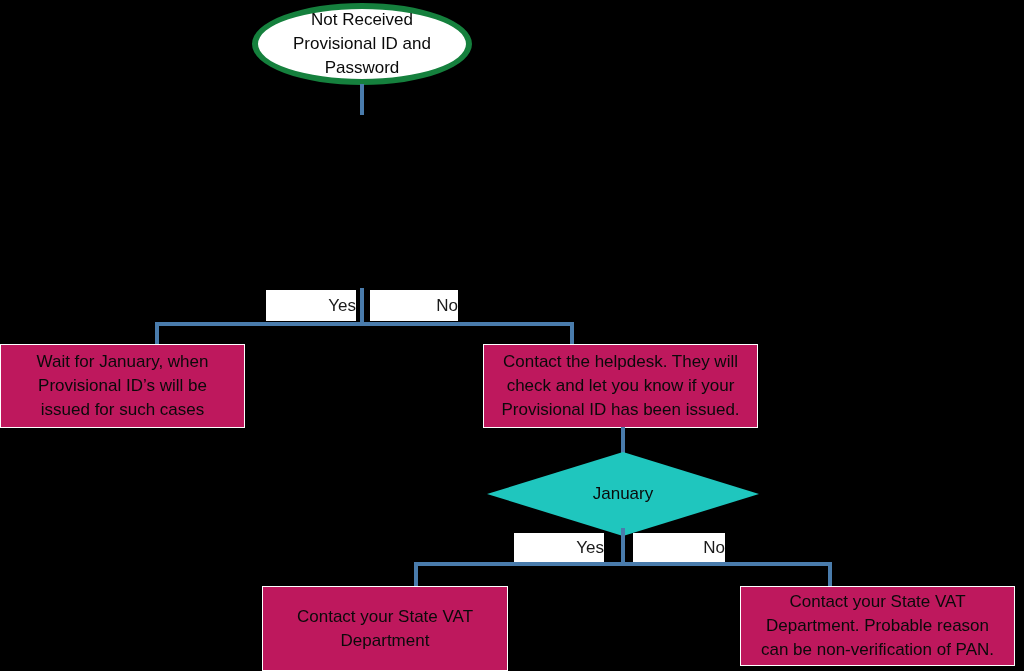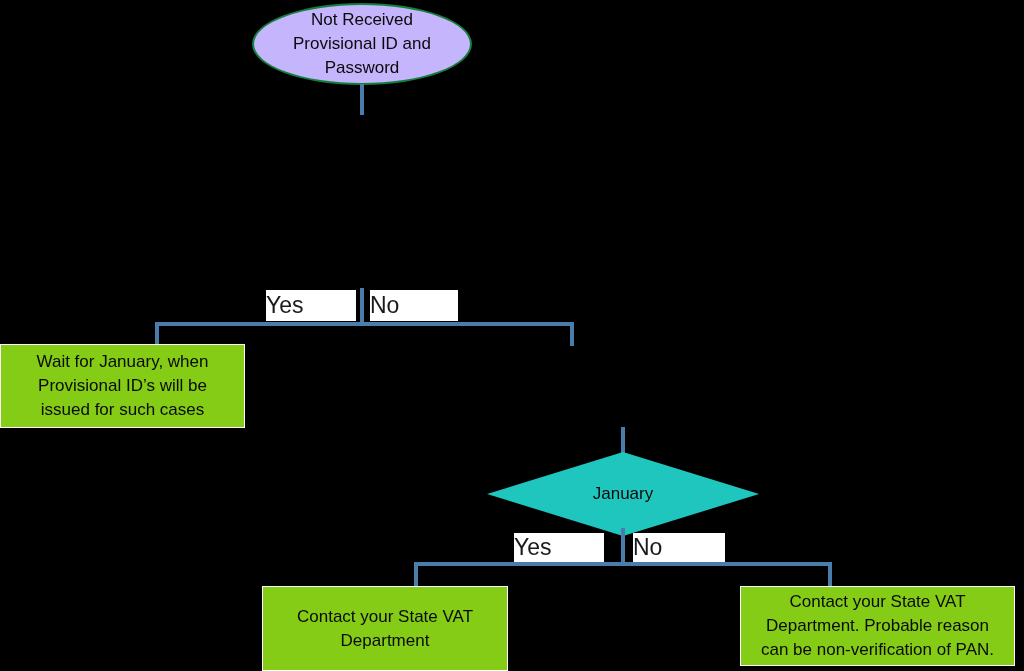--- a/index.html
+++ b/index.html
@@ -29,30 +29,30 @@
     font-size: 17px;
     line-height: 24px;
     box-sizing: border-box;
     white-space: pre-line;
     pointer-events: none;
   }
 
   
   .ellipse {
     position: absolute;
-    background: #c4b5fd;
+    background: #ffffff;
     border-radius: 50%;
-    border: 2px solid #15803d;
+    border: 6px solid #15803d;
     box-sizing: border-box;
   }
 
   
   .rect {
     position: absolute;
-    background: #84cc16;
+    background: #be185d;
     border: 1px solid #ffffff;
     box-sizing: border-box;
     padding-left: 25px;
   }
 
   
   .diamond {
     position: absolute;
   }
   .diamond .shape {
@@ -64,25 +64,25 @@
   }
   .diamond .node-text {
     padding: 0 14%;
   }
 
   
   .chip {
     position: absolute;
     background: #FFFFFF;
     color: #1a1a1a;
-    font-size: 23px;
+    font-size: 17px;
     line-height: 1;
     display: flex;
     align-items: center;
-    justify-content: flex-start;
+    justify-content: flex-end;
     box-sizing: border-box;
   }
 
   
   .conn-v {
     position: absolute;
     width: 4px;
     background: #4A7CAC;
   }
   .conn-h {
@@ -117,20 +117,25 @@
   <div class="conn-h" style="left:155px; top:322px; width:419px; height:4px;"></div>
   <div class="conn-v" style="left:155px; top:322px; width:4px; height:24px;"></div>
   <div class="conn-v" style="left:570px; top:322px; width:4px; height:24px;"></div>
 
   <div class="rect" style="left:0px; top:344px; width:245px; height:84px;">
     <div class="node-text">Wait for January, when
 Provisional ID’s will be
 issued for such cases</div>
   </div>
 
+  <div class="rect" style="left:483px; top:344px; width:275px; height:84px;">
+    <div class="node-text">Contact the helpdesk. They will
+check and let you know if your
+Provisional ID has been issued.</div>
+  </div>
 
   <div class="conn-v" style="left:621px; top:427px; width:4px; height:28px;"></div>
 
   <div class="diamond" style="left:487px; top:452px; width:272px; height:84px;">
     <div class="shape"></div>
     <div class="node-text">January</div>
   </div>
 
   <div class="conn-v" style="left:621px; top:528px; width:4px; height:38px;"></div>
 

